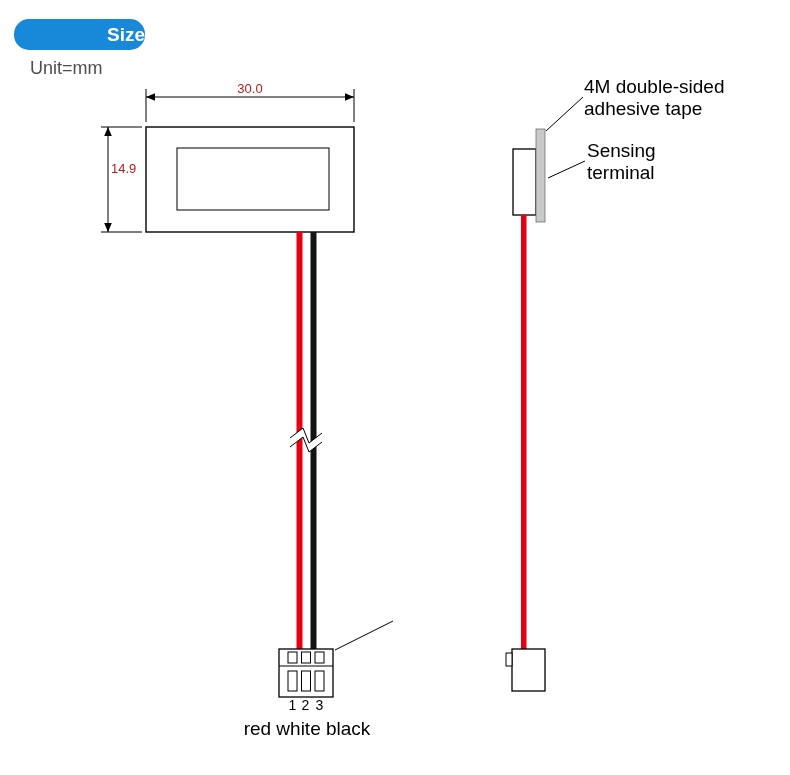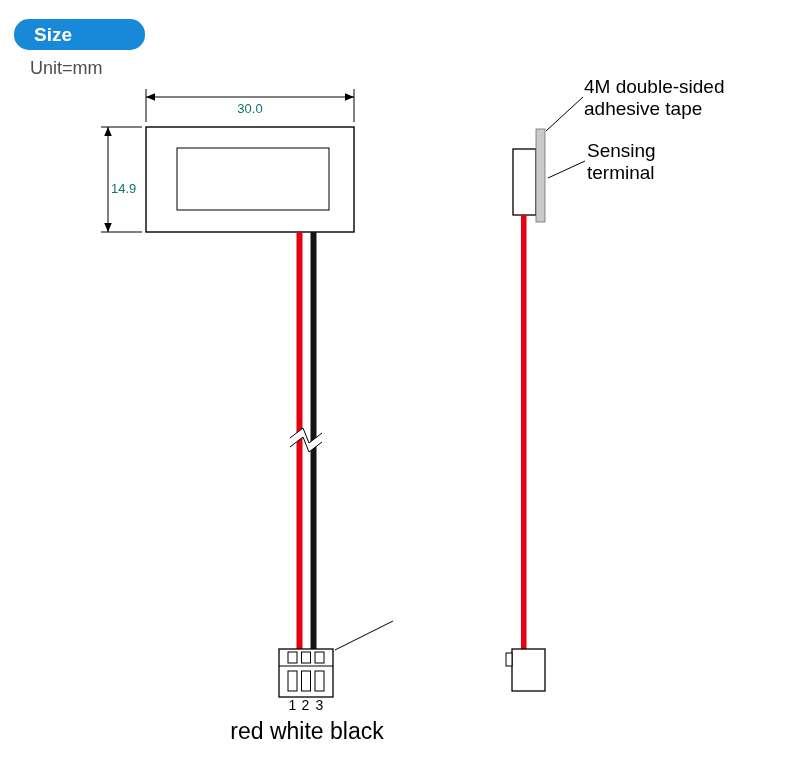--- a/index.html
+++ b/index.html
@@ -21,34 +21,34 @@
     position: absolute;
     left: 14px; top: 19px;
     width: 131px; height: 31px;
     border-radius: 15px;
     background: #1789d8;
     color: #fff;
     font-size: 19px;
     font-weight: bold;
     line-height: 31px;
     padding-left: 20px;
+    text-align: right;
   }
   .unit-label {
     position: absolute;
     left: 30px; top: 58px;
     font-size: 18px;
     color: #4d4d4d;
     text-align: center;
   }
   .dim-label {
     position: absolute;
     font-size: 13px;
-    color: #0f766e;
+    color: #b91c1c;
     white-space: nowrap;
-    margin-top: 20px;
   }
   .dim-width { left: 228px; top: 81px; width: 44px; text-align: center; }
   .dim-height { left: 111px; top: 161px; }
 
   .ann {
     position: absolute;
     font-size: 19px;
     line-height: 22px;
     color: #000;
     white-space: nowrap;
@@ -66,21 +66,21 @@
   }
   .pin-1 { left: 286px; }
   .pin-2 { left: 299px; }
   .pin-3 { left: 313px; }
 
   .wire-colors {
     position: absolute;
     left: 227px; top: 718px;
     width: 160px;
     text-align: center;
-    font-size: 23px;
+    font-size: 19px;
   }
 </style>
 </head>
 <body>
 
 <div class="canvas">
 
   <svg class="drawing" width="790" height="775" viewBox="0 0 790 775">
 
     <g stroke="#000" stroke-width="1" fill="none">

